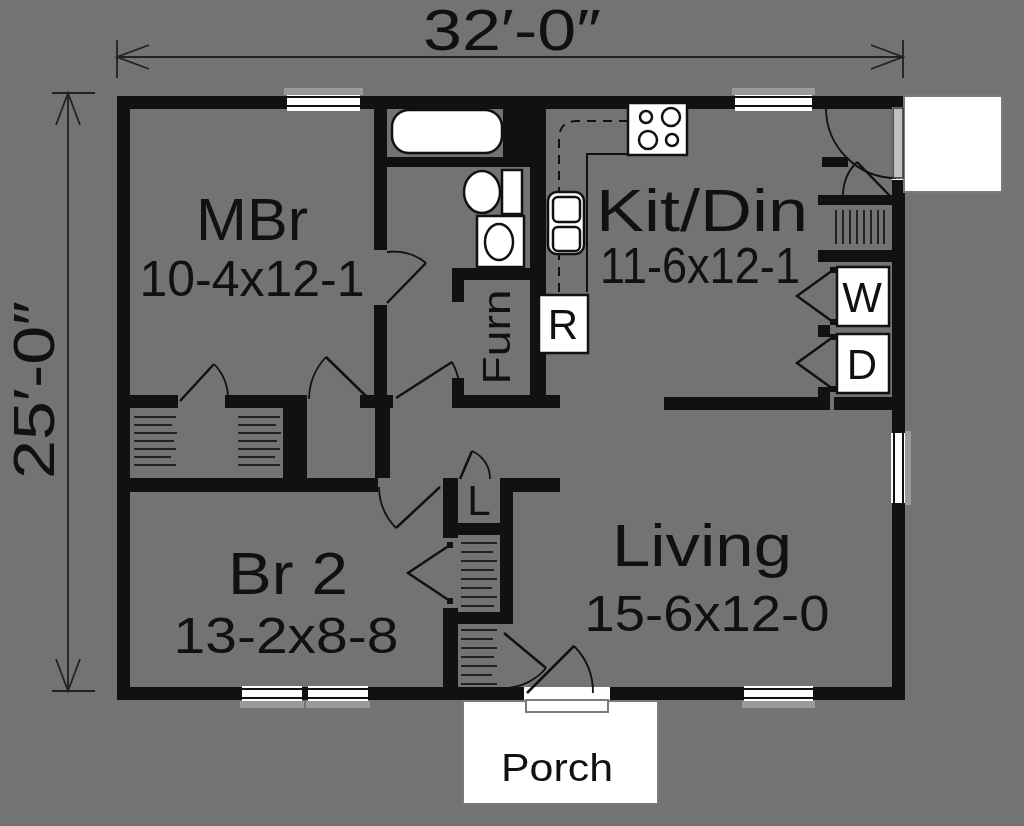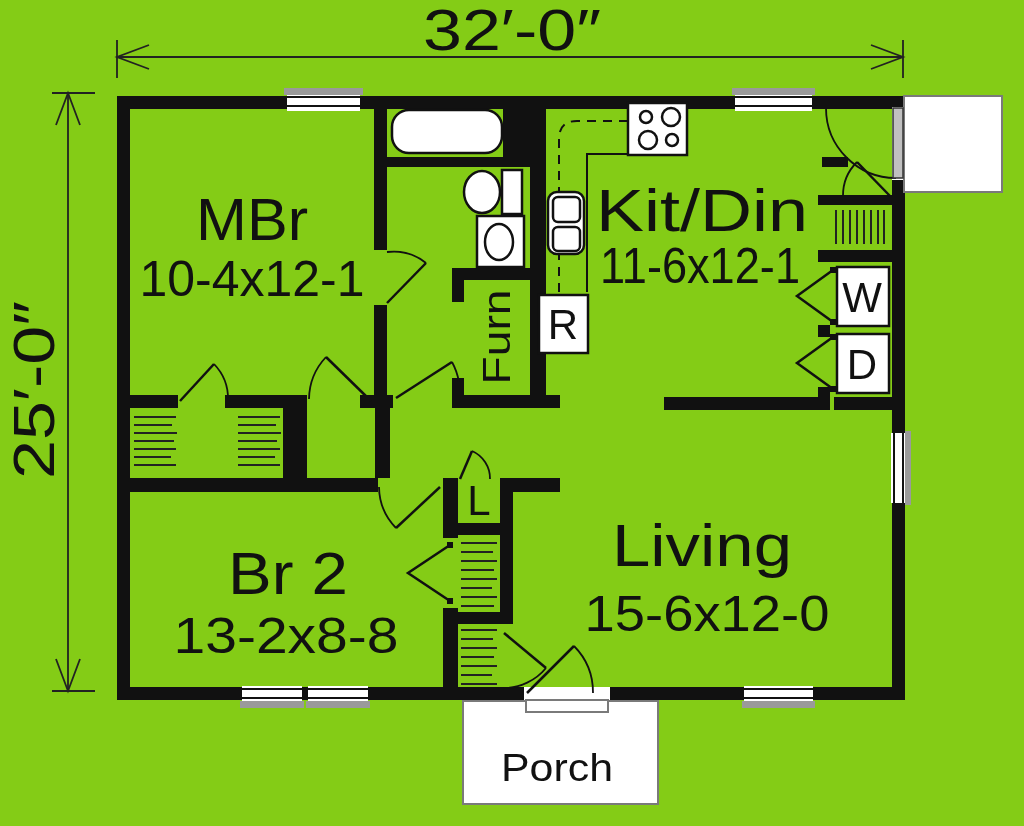--- a/index.html
+++ b/index.html
@@ -1,16 +1,16 @@
 <!DOCTYPE html>
 <html><head>
 <meta charset="utf-8">
 <style>
   html,body{margin:0;padding:0;background:#fff;}
-  .stage{width:1024px;height:826px;position:relative;background:#84cc16;}
+  .stage{width:1024px;height:826px;position:relative;background:#737373;}
   svg{display:block;}
   text{font-family:"Liberation Sans", sans-serif; fill:#111;}
   .room-name{font-size:60px;font-weight:500;}
   .room-dim{font-size:50px;font-weight:400;}
   .dim-label{font-size:58px;font-weight:400;}
   .fix-label{font-size:42px;font-weight:500;}
   .small-label{font-size:38px;font-weight:500;}
   .wall{fill:#111;stroke:none;}
   .fixture{fill:#fff;stroke:#111;stroke-width:2.5;}
   .thin{fill:none;stroke:#111;stroke-width:2;}

